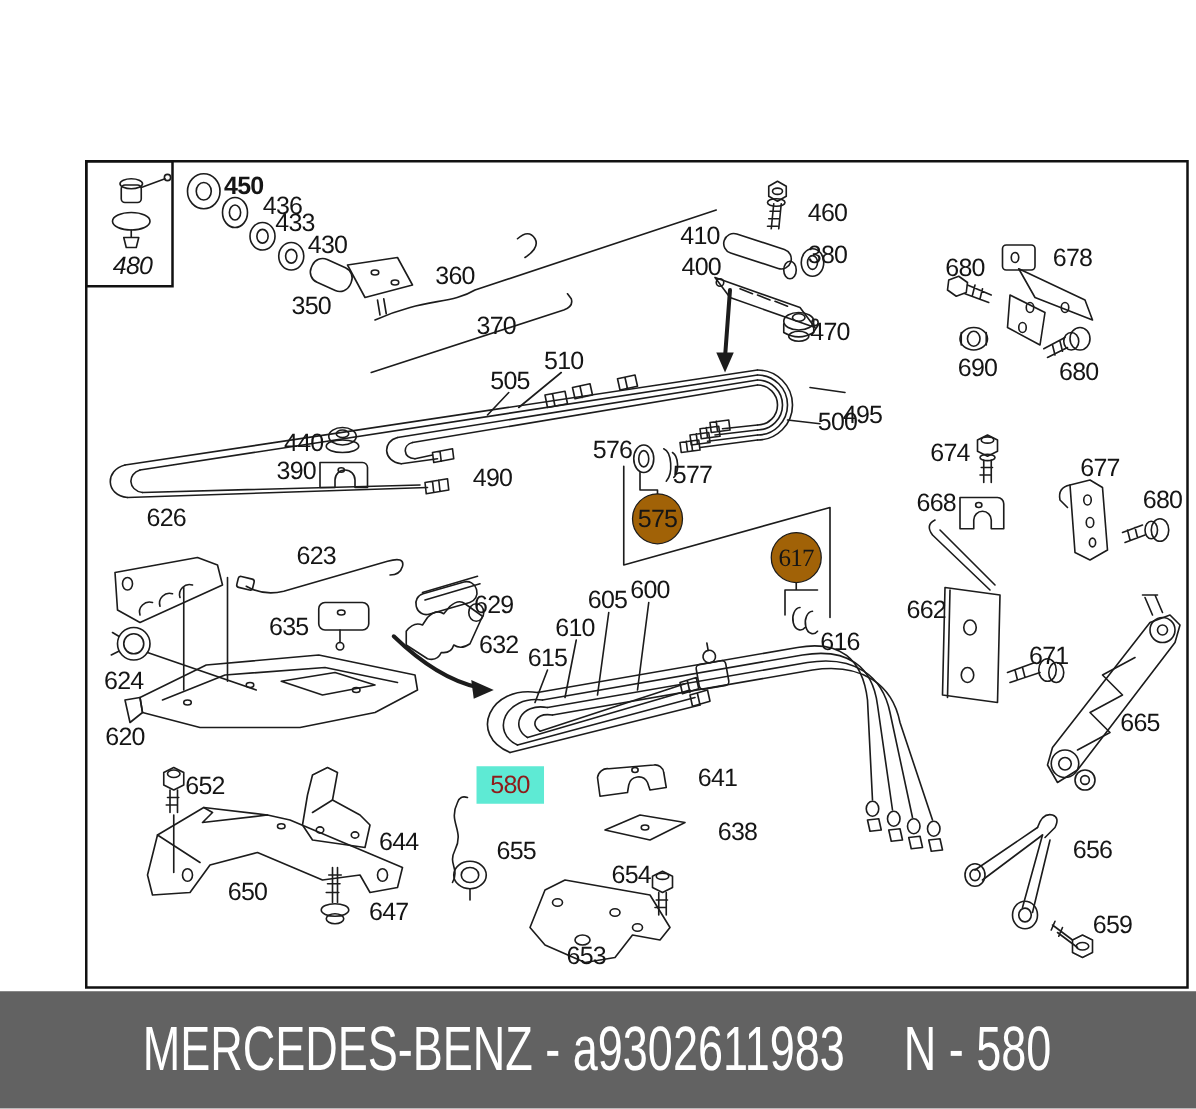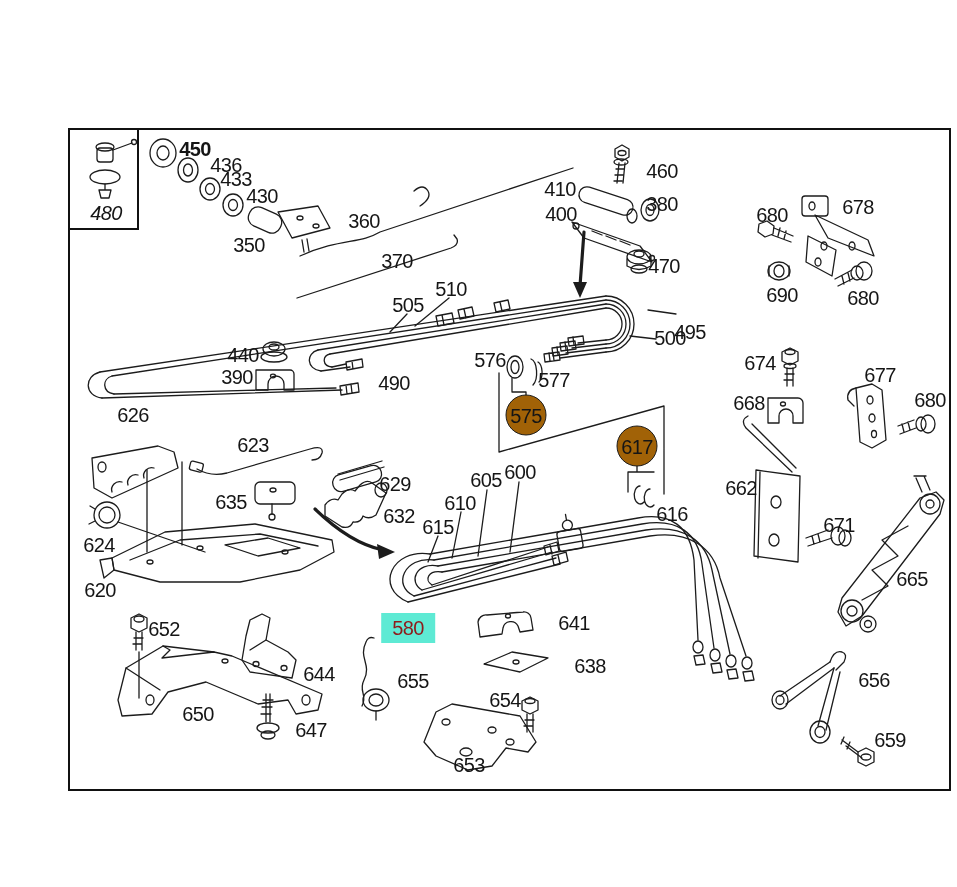--- a/index.html
+++ b/index.html
@@ -316,21 +316,21 @@
       <div class="part-label" style="left: 253px; top: 445px;">623</div>
       <div class="part-label" style="left: 231px; top: 502px;">635</div>
       <div class="part-label" style="left: 99px; top: 545px;">624</div>
       <div class="part-label" style="left: 100px; top: 590px;">620</div>
       <div class="part-label" style="left: 395px; top: 484px;">629</div>
       <div class="part-label" style="left: 399px; top: 516px;">632</div>
       <div class="part-label" style="left: 438px; top: 527px;">615</div>
       <div class="part-label" style="left: 460px; top: 503px;">610</div>
       <div class="part-label" style="left: 486px; top: 480px;">605</div>
       <div class="part-label" style="left: 520px; top: 472px;">600</div>
-      <div class="part-label circled" style="left: 637px; top: 446px;">617</div>
+      <div class="part-label circled" style="left: 637px; top: 446px; font-family: Liberation Serif, serif;">617</div>
       <div class="part-label" style="left: 672px; top: 514px;">616</div>
       <div class="part-label" style="left: 760px; top: 363px;">674</div>
       <div class="part-label" style="left: 749px; top: 403px;">668</div>
       <div class="part-label" style="left: 880px; top: 375px;">677</div>
       <div class="part-label" style="left: 930px; top: 400px;">680</div>
       <div class="part-label" style="left: 741px; top: 488px;">662</div>
       <div class="part-label" style="left: 839px; top: 525px;">671</div>
       <div class="part-label" style="left: 912px; top: 579px;">665</div>
       <div class="part-label" style="left: 164px; top: 629px;">652</div>
       <div class="part-label" style="left: 198px; top: 714px;">650</div>
@@ -339,14 +339,18 @@
       <div class="part-label" style="left: 413px; top: 681px;">655</div>
       <div class="part-label" style="left: 505px; top: 700px;">654</div>
       <div class="part-label" style="left: 469px; top: 765px;">653</div>
       <div class="part-label" style="left: 574px; top: 623px;">641</div>
       <div class="part-label" style="left: 590px; top: 666px;">638</div>
       <div class="part-label" style="left: 874px; top: 680px;">656</div>
       <div class="part-label" style="left: 890px; top: 740px;">659</div>
       <div class="part-label highlight" style="left: 408px; top: 628px; background: #5eead4; color: rgb(142, 27, 27);">580</div>
     </div>
 
+  <div id="footer-bar" style="background: rgb(98, 98, 98);">
+    <span class="footer-text footer-brand">MERCEDES-BENZ - a9302611983</span>
+    <span class="footer-text footer-group">N - 580</span>
+  </div>
 
 </div>
 
 </body></html>

